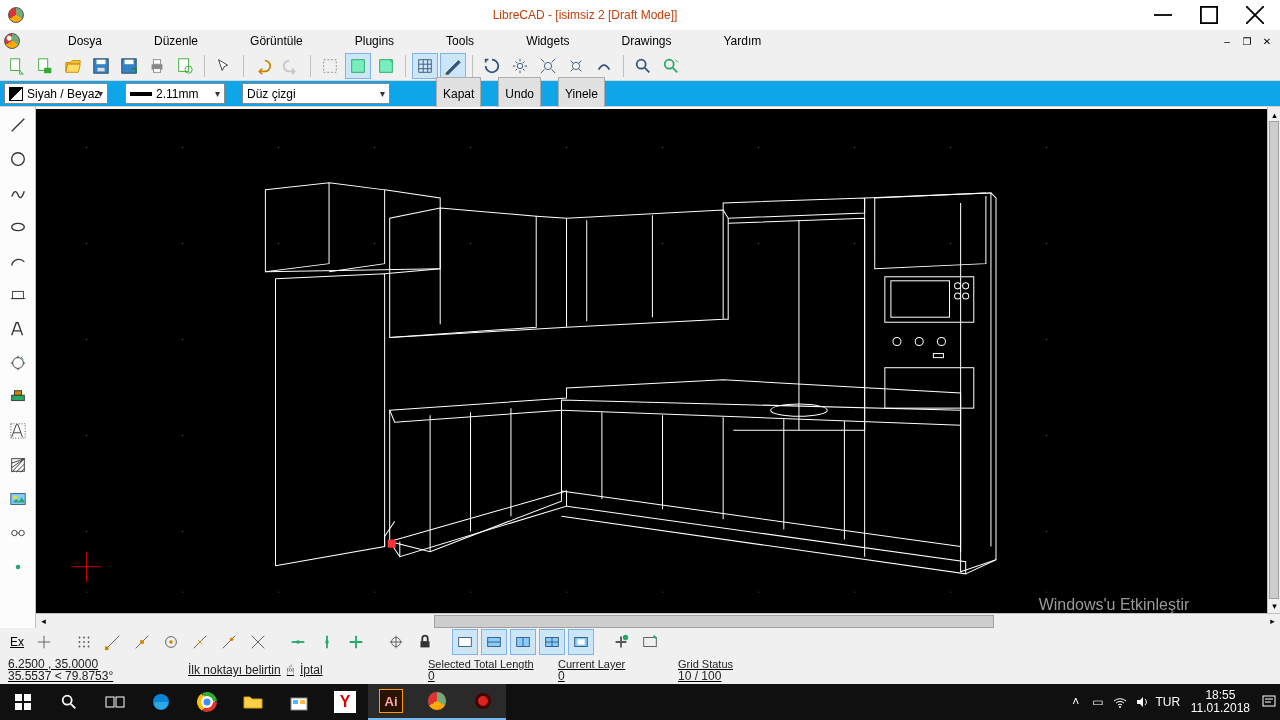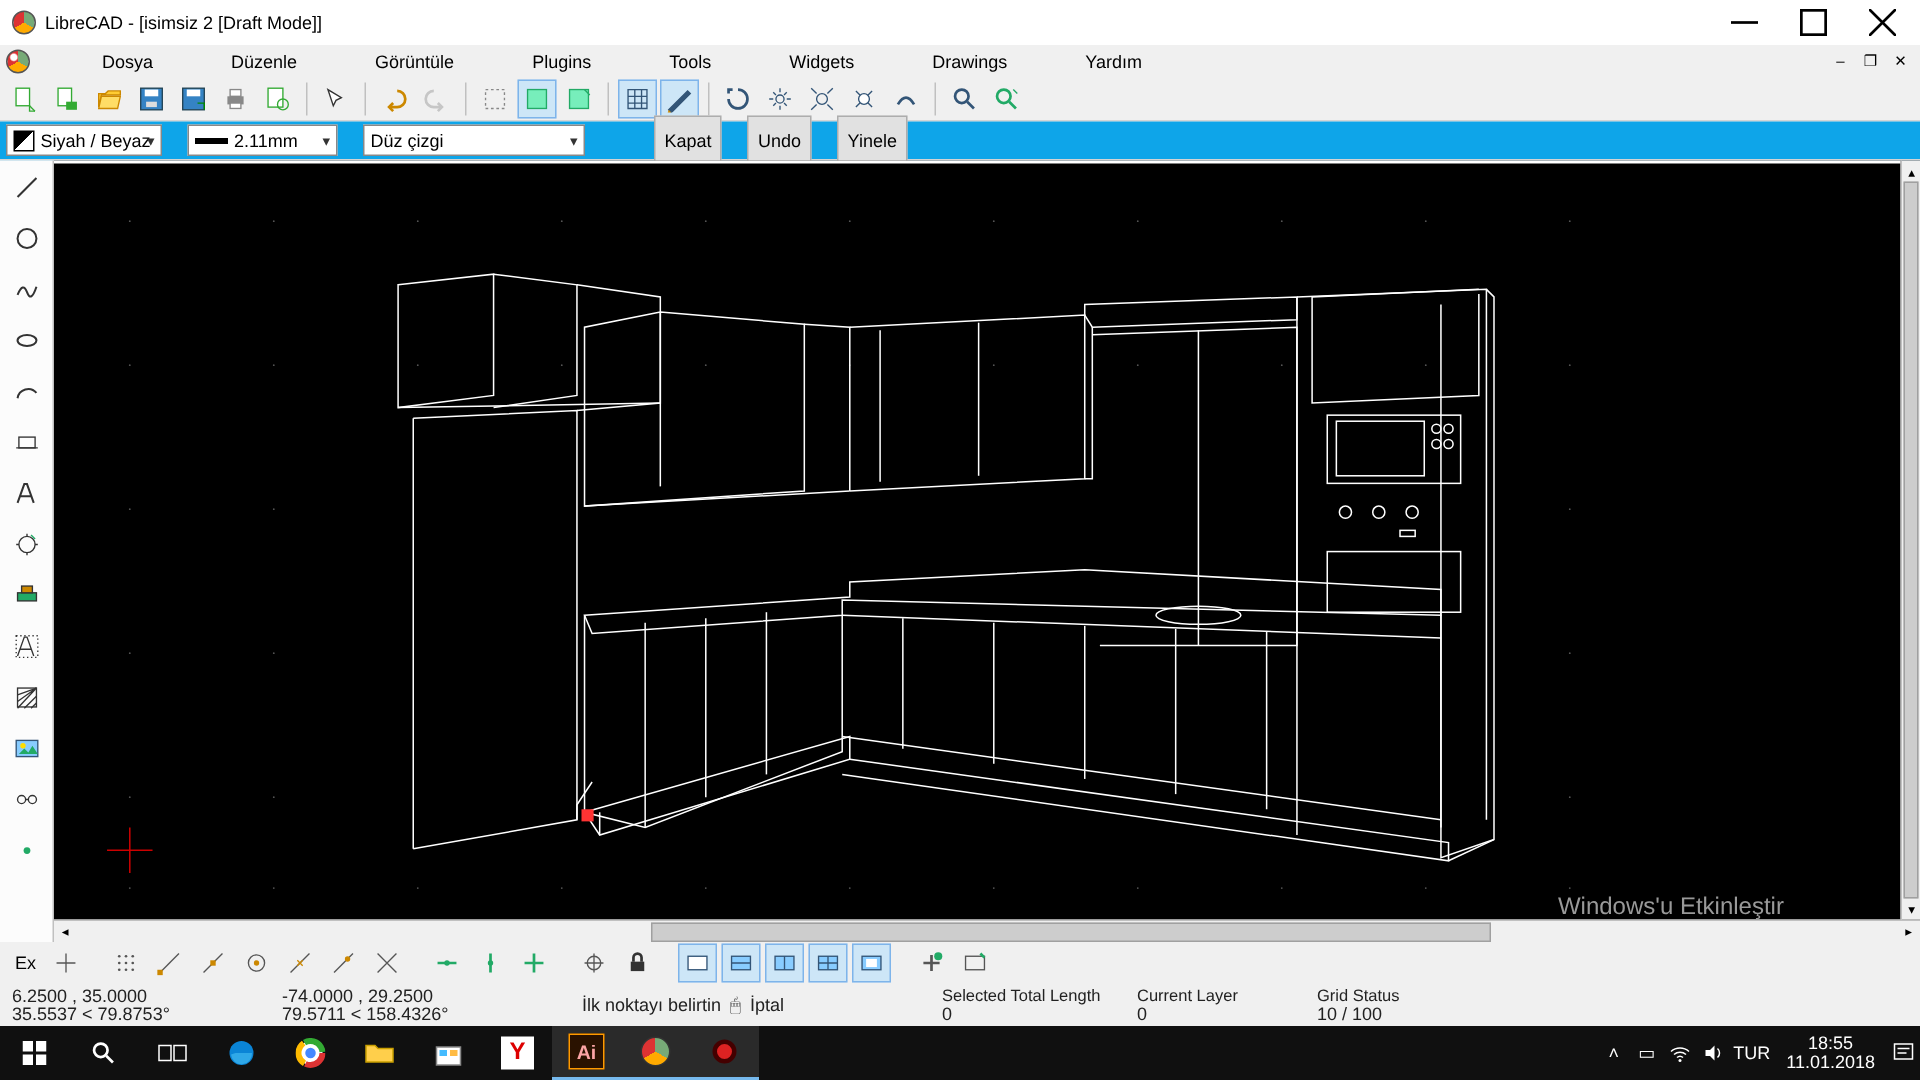--- a/index.html
+++ b/index.html
@@ -1,20 +1,20 @@
 <!DOCTYPE html>
 <html><head>
 <meta charset="utf-8">
 <style>
 * { margin: 0; padding: 0; box-sizing: border-box; font-family: "Segoe UI", Tahoma, sans-serif; font-size: 12px; }
 body { width: 1280px; height: 720px; overflow: hidden; background: #f0f0f0; position: relative; }
 
 .titlebar { height: 30px; background: #fff; display: flex; align-items: center; padding: 0 2px; }
 .titlebar .app-icon { width: 16px; height: 16px; margin: 0 6px; border-radius: 50%; background: conic-gradient(#7a7 0 120deg, #fa0 120deg 240deg, #d33 240deg 360deg); border: 1px solid #555; }
-.titlebar .title { flex: 1; color: #000000; }
+.titlebar .title { flex: 1; color: #c2410c; text-align: center; }
 .win-btn { width: 46px; height: 30px; display: flex; align-items: center; justify-content: center; color: #000; }
 
 .menubar { height: 22px; background: #f0f0f0; display: flex; align-items: center; padding: 0 4px; gap: 36px; }
 .menubar .app-icon { width: 16px; height: 16px; margin-right: 4px; border-radius: 50%; background: radial-gradient(circle at 30% 30%, #fff 0 2px, transparent 3px), conic-gradient(#7a7 0 120deg, #fa0 120deg 240deg, #d33 240deg 360deg); border: 1px solid #555; }
 .menu-item { padding: 2px 8px; }
 .menubar .mdi { margin-left: auto; display:flex; gap:2px; }
 .mdi-btn { width: 18px; height: 18px; font-size: 10px; display:flex; align-items:center; justify-content:center; }
 
 .toolbar { height: 29px; background: #f0f0f0; display: flex; align-items: center; padding: 2px 4px; gap: 2px; border-bottom: 1px solid #d4d4d4; }
 .tb-btn { width: 26px; height: 26px; display:flex; align-items:center; justify-content:center; border:1px solid transparent; }
@@ -42,21 +42,21 @@
 .hscroll .thumb { position:absolute; left:32%; width:45%; height:13px; top:1px; background:#cdcdcd; border:1px solid #a0a0a0;}
 .hscroll .arrow { width:15px; height:15px; display:flex; align-items:center; justify-content:center; font-size:9px; background:#f0f0f0;}
 .vscroll { position:absolute; right:0; top:0; bottom:15px; width:13px; background:#f0f0f0; border-left:1px solid #c0c0c0;}
 .vscroll .arrow { width:13px; height:15px; display:flex; align-items:center; justify-content:center; font-size:9px; position:absolute; }
 .vscroll .thumb { position:absolute; top:14px; bottom:14px; left:1px; right:1px; background:#cdcdcd; border:1px solid #a0a0a0; }
 
 .watermark { position:absolute; right:24px; bottom:2px; text-align:left; color:#888; font-size:14px; pointer-events:none;}
 .watermark .l1 { font-size:16px; color:#999; }
 .watermark .l2 { font-size:11px; color:#888; }
 
-.bottombar { position:absolute; left:0; right:0; bottom:36px; height:56px; background:#f0f0f0; }
+.bottombar { position:absolute; left:0; right:0; bottom:36px; height:56px; background:#f0f0f0;text-decoration:underline; }
 .snaprow { height:28px; display:flex; align-items:center; padding:0 6px; gap:3px; }
 .snap-btn { width:26px; height:26px; display:flex; align-items:center; justify-content:center; }
 .snap-btn.active { background:#cde6f7; border:1px solid #7eb4ea; }
 .snap-sep { width:8px; }
 
 .statusrow { height:28px; display:flex; align-items:center; padding:0 8px; gap:20px; font-size:11px; color:#222; }
 .statusrow .col { display:flex; flex-direction:column; line-height:12px; }
 .statusrow .col2 { display:flex; gap:6px; align-items:flex-end; line-height:12px;}
 .statusrow .labeltop { font-size:11px; }
 
@@ -633,24 +633,20 @@
           <rect x="3" y="5" width="14" height="10" fill="none" stroke="#555"></rect>
           <path d="M14 3l3 3" stroke="#2a6" stroke-width="2"></path>
         </svg>
       </div>
   </div>
   <div class="statusrow">
     <div class="col" style="width:160px">
       <span>6.2500 , 35.0000</span>
       <span>35.5537 &lt; 79.8753°</span>
     </div>
-    <div class="col" style="width:180px">
-      <span>-74.0000 , 29.2500</span>
-      <span>79.5711 &lt; 158.4326°</span>
-    </div>
     <div class="col2" style="width:220px;align-items:center">
       <span>İlk noktayı belirtin</span>
       <span>🖱</span>
       <span>İptal</span>
     </div>
     <div class="col" style="width:110px">
       <span class="labeltop">Selected Total Length</span>
       <span>0</span>
     </div>
     <div class="col" style="width:100px">

